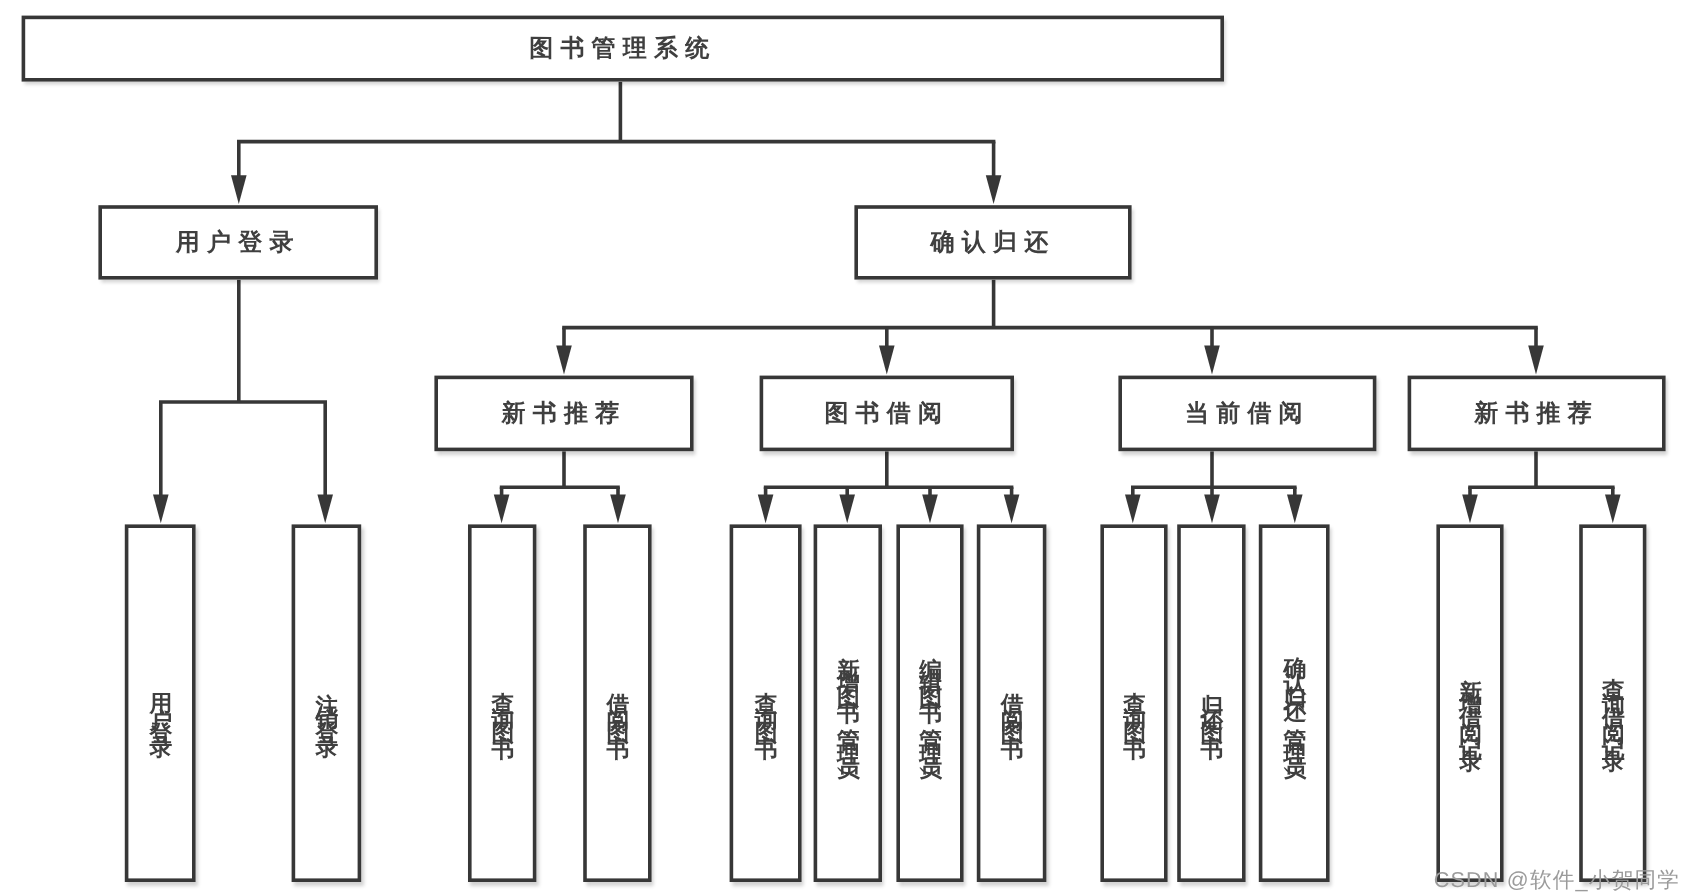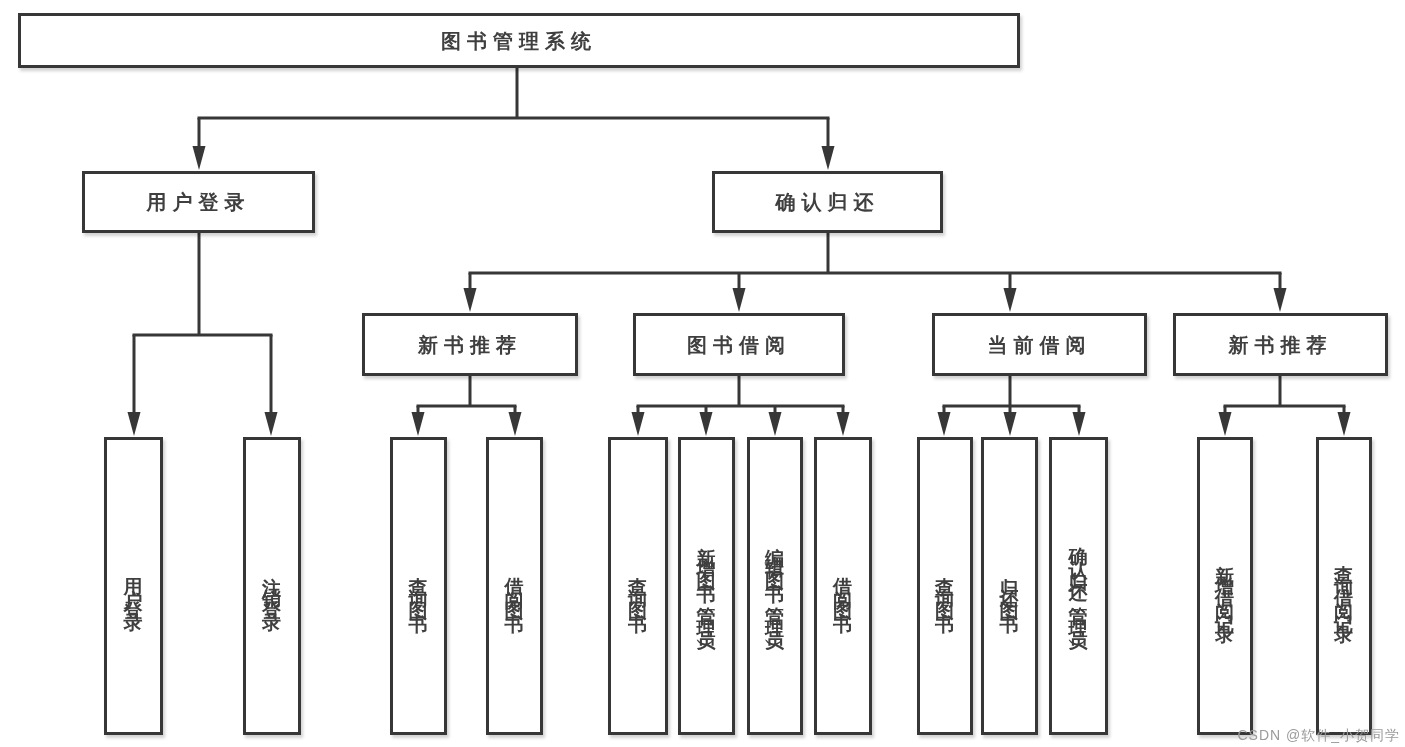--- a/index.html
+++ b/index.html
@@ -39,21 +39,21 @@
     text-orientation: mixed;
     font-size: 19px;
     letter-spacing: 12px;
     white-space: nowrap;
   }
   .watermark {
     position: absolute;
     right: 5px;
     bottom: 2px;
     color: #9b9b9b;
-    font-size: 14px;
+    font-size: 18px;
     letter-spacing: 1px;
     z-index: 5;
   }
 </style>
 </head>
 <body>
 
 <div class="stage">
 
   <svg class="connectors" viewBox="0 0 1405 747" xmlns="http://www.w3.org/2000/svg">

